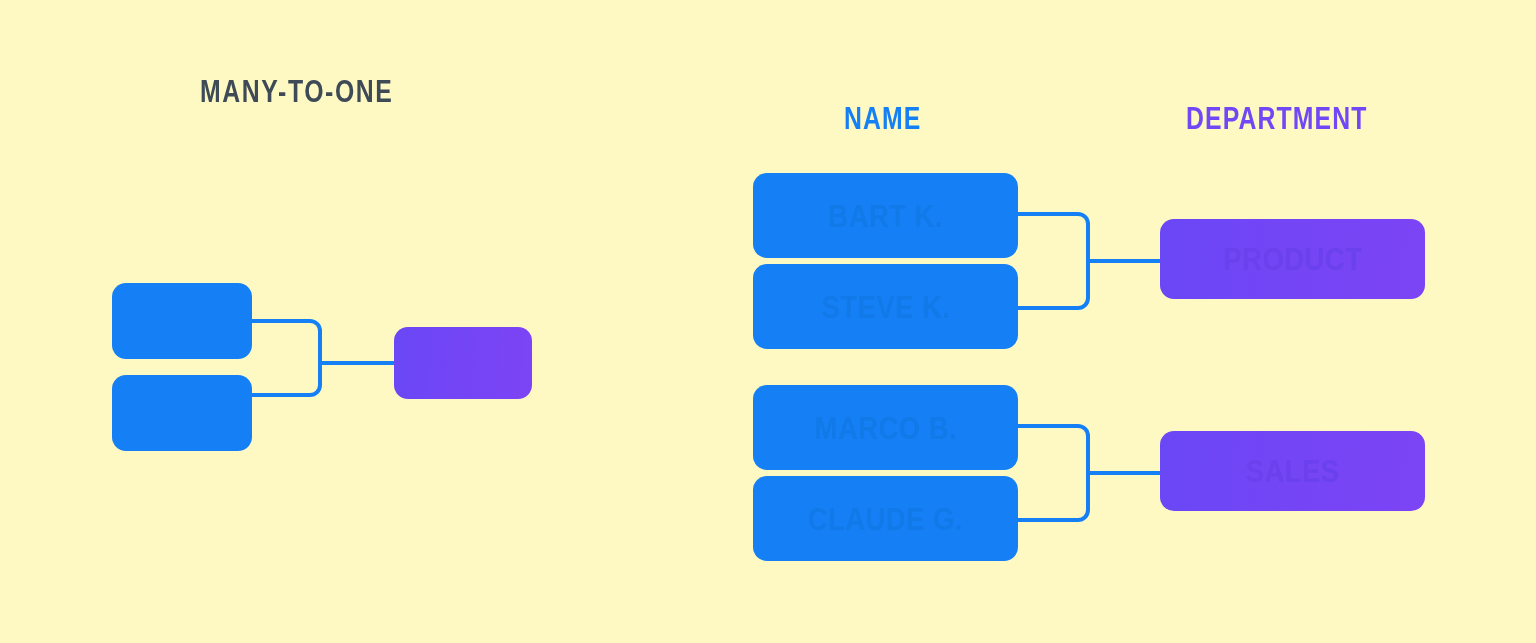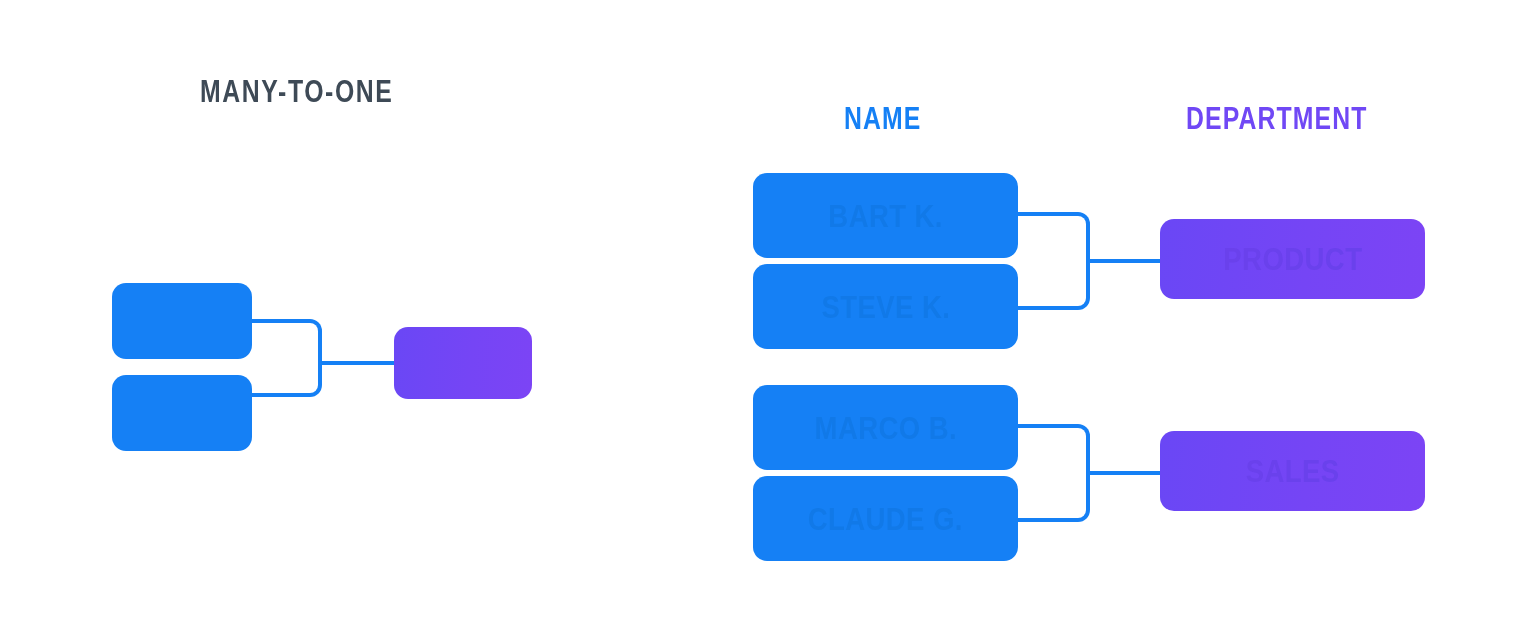--- a/index.html
+++ b/index.html
@@ -14,21 +14,21 @@
 
   body {
     font-family: "Liberation Sans", sans-serif;
     position: relative;
   }
 
   #canvas {
     position: relative;
     width: 1536px;
     height: 643px;
-    background: #ffffff;
+    background: #fef9c3;
   }
 
   
   .heading {
     position: absolute;
     font-family: "Liberation Sans", sans-serif;
     font-weight: 700;
     font-size: 31px;
     letter-spacing: 1.2px;
     line-height: 1;

